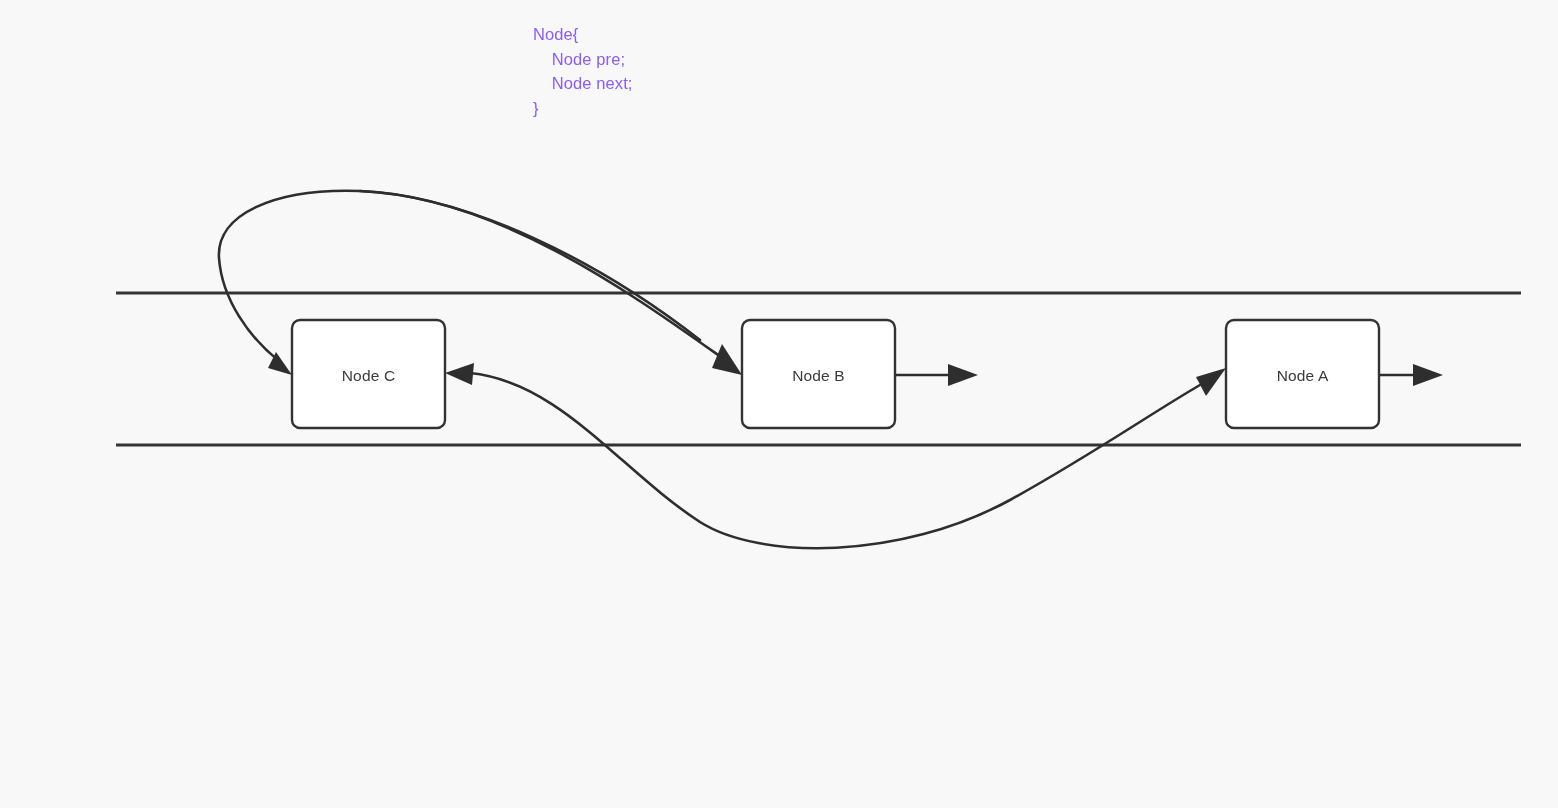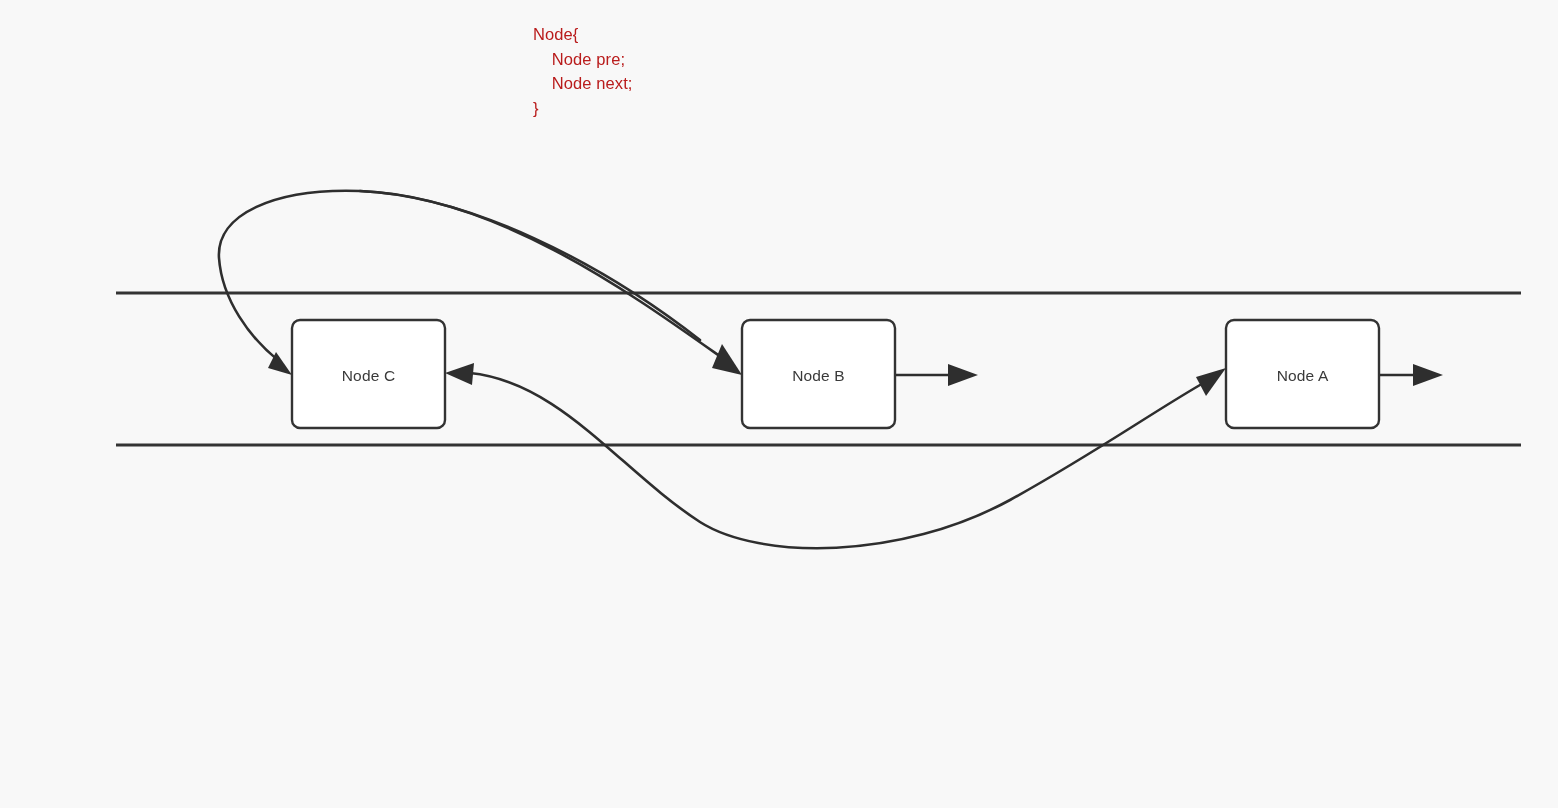--- a/index.html
+++ b/index.html
@@ -22,21 +22,21 @@
     width: 1558px;
     height: 808px;
   }
   .code-block {
     position: absolute;
     left: 533px;
     top: 22px;
     font-family: "Liberation Sans", sans-serif;
     font-size: 16.5px;
     line-height: 24.5px;
-    color: #b91c1c;
+    color: #8b5cf6;
     white-space: pre;
     letter-spacing: 0.1px;
   }
   .node-label {
     font-family: "Liberation Sans", sans-serif;
     font-size: 15.5px;
     fill: #3a3a3a;
     letter-spacing: 0.15px;
   }
   .node-box {

